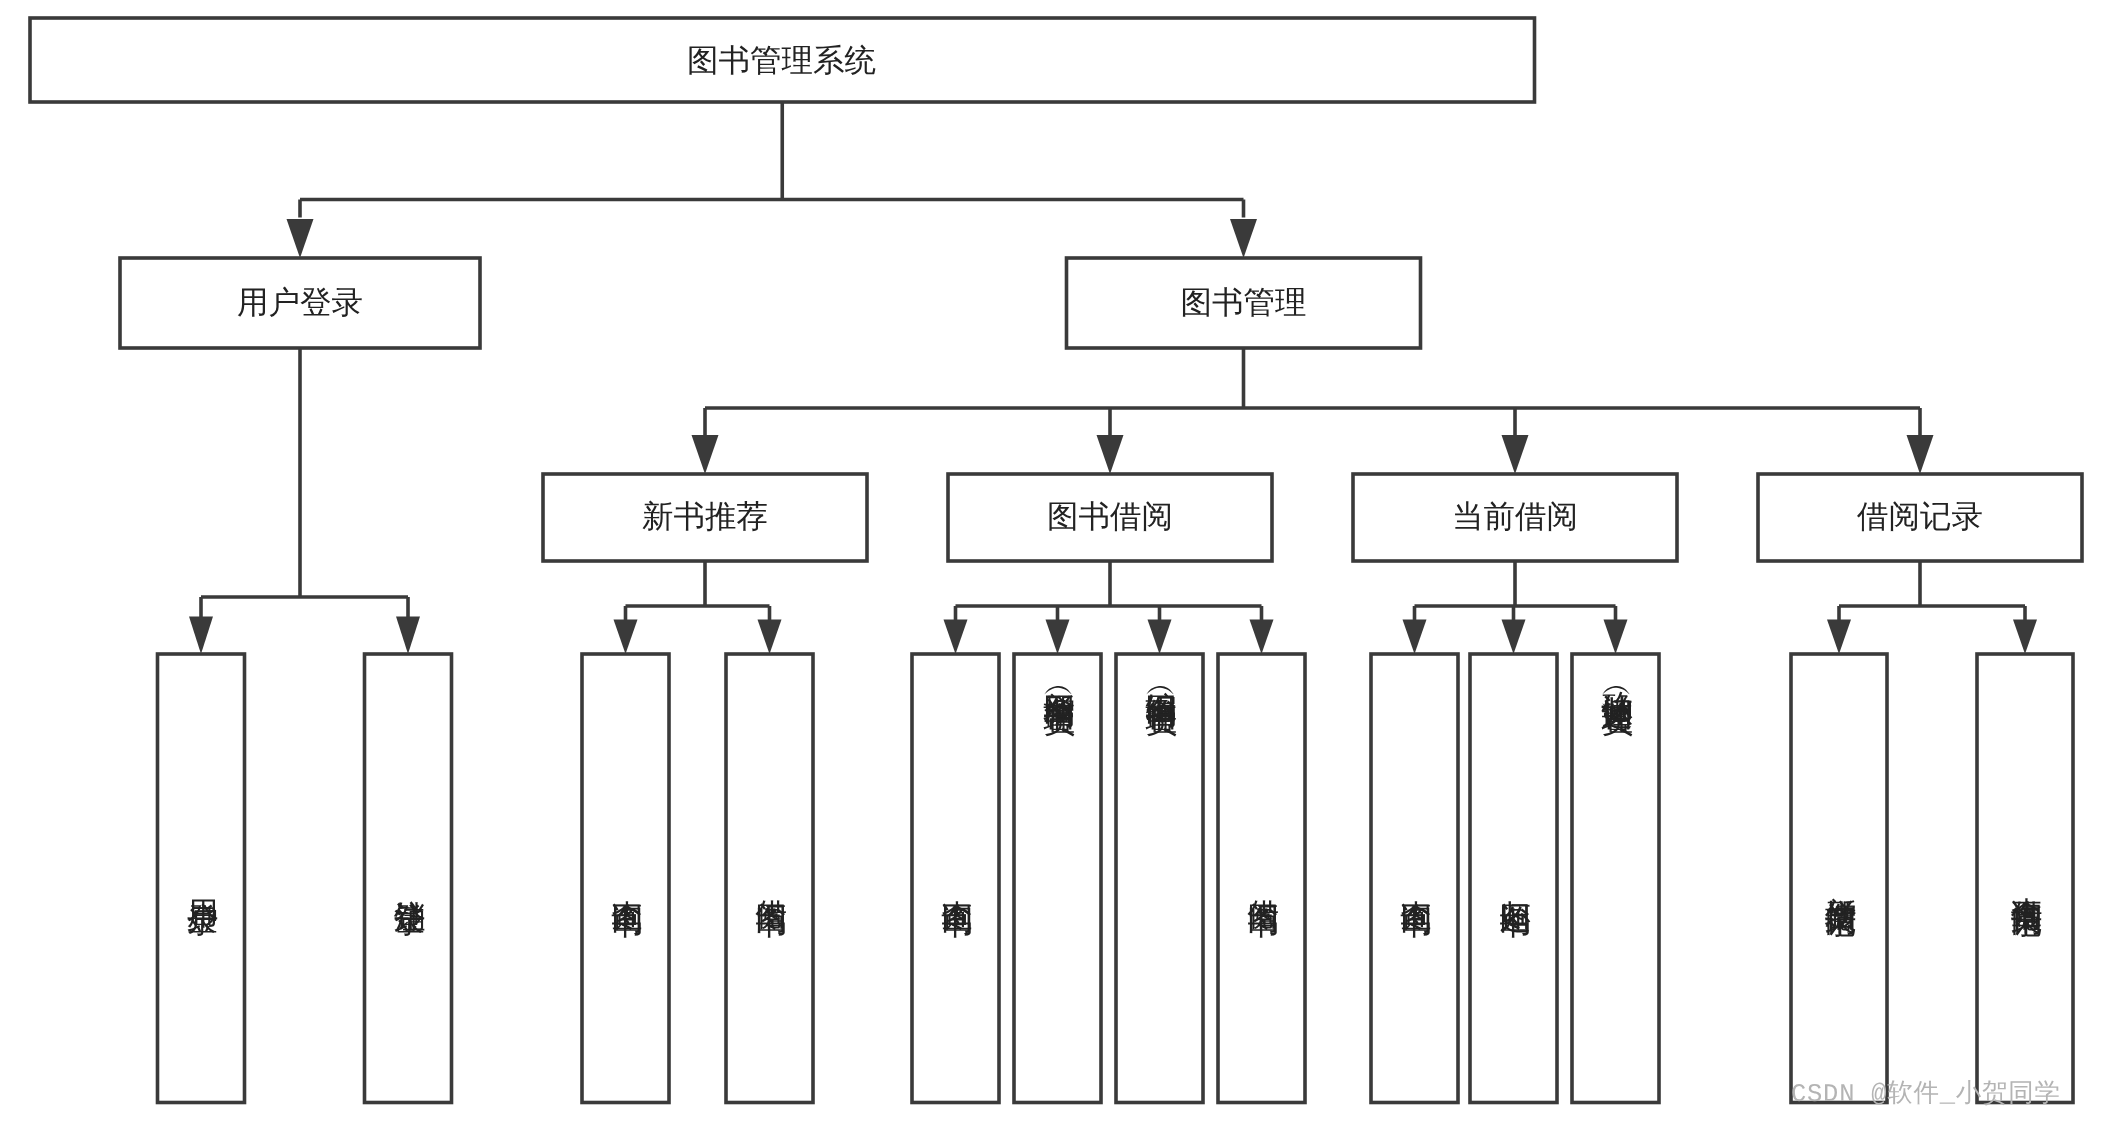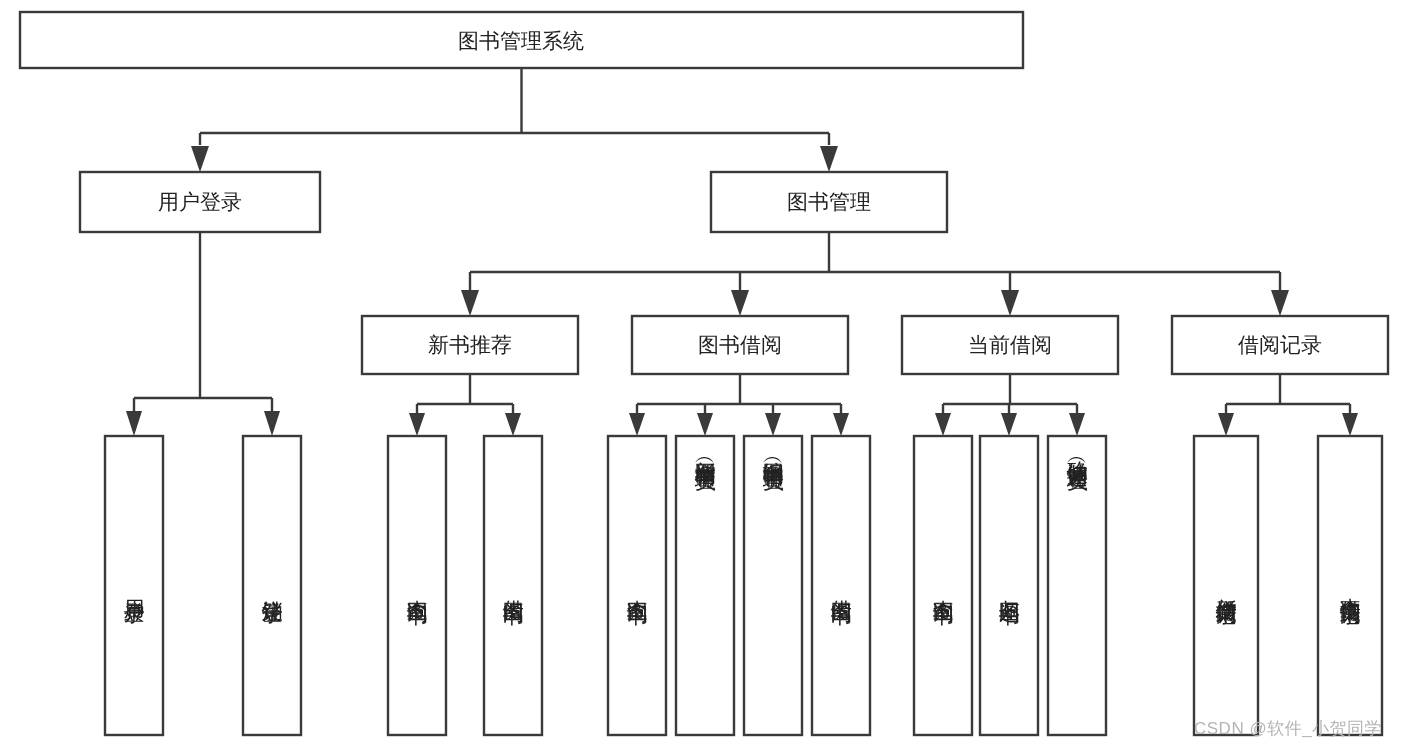--- a/index.html
+++ b/index.html
@@ -60,21 +60,21 @@
     color: #222222;
     letter-spacing: 1.5px;
     display: flex;
     align-items: flex-start;
     justify-content: flex-start;
     white-space: nowrap;
     pointer-events: none;
   }
   .watermark {
     position: absolute;
-    font-family: Liberation Sans, sans-serif;
+    font-family: Liberation Mono, monospace;
     font-size: 17px;
     color: #b4b4b4;
     white-space: nowrap;
     letter-spacing: 0.5px;
   }
 </style>
 </head>
 <body>
 
 <div id="diagram-root">

